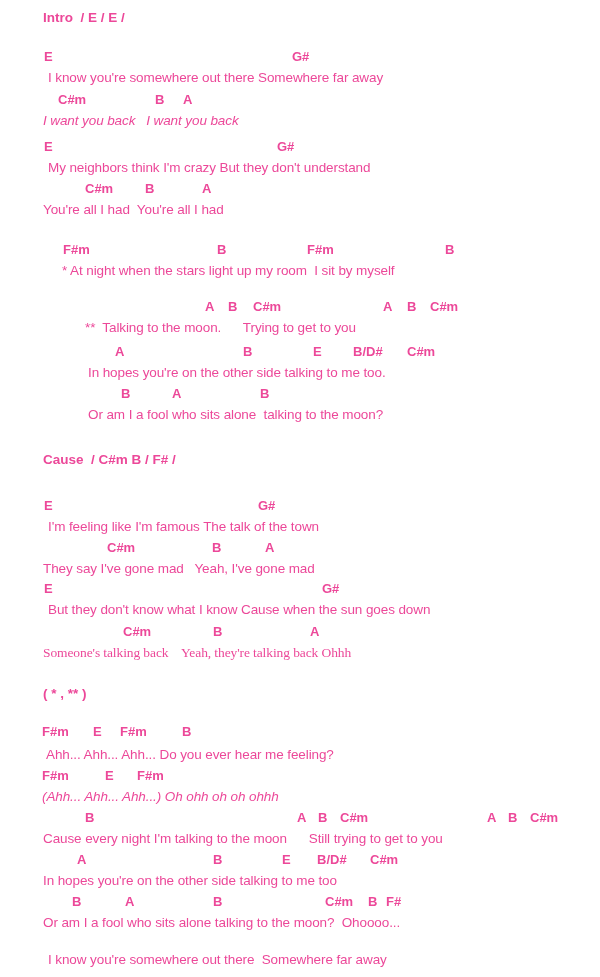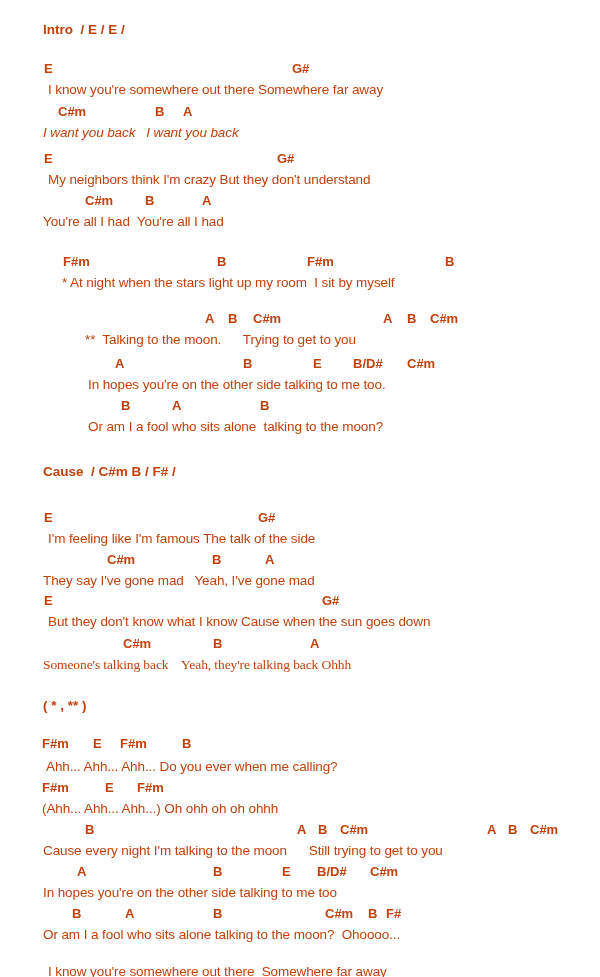--- a/index.html
+++ b/index.html
@@ -13,22 +13,21 @@
     height: 977px;
     background: #ffffff;
     overflow: hidden;
   }
   .line {
     position: absolute;
     left: 0;
     width: 600px;
     height: 17px;
     white-space: pre;
-    color: #c2410c;
-    margin-top: 12px;
+    color: #ec4899;
   }
   .chord {
     position: absolute;
     top: 0;
     font-size: 13px;
     font-weight: bold;
     letter-spacing: 0px;
     white-space: pre;
   }
   .lyric {
@@ -64,32 +63,32 @@
       <div class="line" style="top: 242px;"><span class="chord" style="left: 63px;">F#m</span><span class="chord" style="left: 217px;">B</span><span class="chord" style="left: 307px;">F#m</span><span class="chord" style="left: 445px;">B</span></div>
       <div class="line" style="top: 263px;"><span class="lyric" style="left: 62px;">* At night when the stars light up my room  I sit by myself</span></div>
       <div class="line" style="top: 299px;"><span class="chord" style="left: 205px;">A</span><span class="chord" style="left: 228px;">B</span><span class="chord" style="left: 253px;">C#m</span><span class="chord" style="left: 383px;">A</span><span class="chord" style="left: 407px;">B</span><span class="chord" style="left: 430px;">C#m</span></div>
       <div class="line" style="top: 320px; text-decoration: underline;"><span class="lyric" style="left: 85px;">**  Talking to the moon.      Trying to get to you</span></div>
       <div class="line" style="top: 344px;"><span class="chord" style="left: 115px;">A</span><span class="chord" style="left: 243px;">B</span><span class="chord" style="left: 313px;">E</span><span class="chord" style="left: 353px;">B/D#</span><span class="chord" style="left: 407px;">C#m</span></div>
       <div class="line" style="top: 365px;"><span class="lyric" style="left: 88px;">In hopes you're on the other side talking to me too.</span></div>
       <div class="line" style="top: 386px;"><span class="chord" style="left: 121px;">B</span><span class="chord" style="left: 172px;">A</span><span class="chord" style="left: 260px;">B</span></div>
       <div class="line" style="top: 407px;"><span class="lyric" style="left: 88px;">Or am I a fool who sits alone  talking to the moon?</span></div>
       <div class="line" style="top: 452px;"><span class="heading" style="left: 43px;">Cause  / C#m B / F# /</span></div>
       <div class="line" style="top: 498px;"><span class="chord" style="left: 44px;">E</span><span class="chord" style="left: 258px;">G#</span></div>
-      <div class="line" style="top: 519px;"><span class="lyric" style="left: 48px;">I'm feeling like I'm famous The talk of the side</span></div>
+      <div class="line" style="top: 519px;"><span class="lyric" style="left: 48px;">I'm feeling like I'm famous The talk of the town</span></div>
       <div class="line" style="top: 540px;"><span class="chord" style="left: 107px;">C#m</span><span class="chord" style="left: 212px;">B</span><span class="chord" style="left: 265px;">A</span></div>
       <div class="line" style="top: 561px;"><span class="lyric" style="left: 43px;">They say I've gone mad   Yeah, I've gone mad</span></div>
       <div class="line" style="top: 581px;"><span class="chord" style="left: 44px;">E</span><span class="chord" style="left: 322px;">G#</span></div>
       <div class="line" style="top: 602px;"><span class="lyric" style="left: 48px;">But they don't know what I know Cause when the sun goes down</span></div>
       <div class="line" style="top: 624px;"><span class="chord" style="left: 123px;">C#m</span><span class="chord" style="left: 213px;">B</span><span class="chord" style="left: 310px;">A</span></div>
       <div class="line" style="top: 645px; font-family: Liberation Serif, serif;"><span class="lyric" style="left: 43px;">Someone's talking back    Yeah, they're talking back Ohhh</span></div>
       <div class="line" style="top: 686px;"><span class="heading" style="left: 43px;">( * , ** )</span></div>
       <div class="line" style="top: 724px;"><span class="chord" style="left: 42px;">F#m</span><span class="chord" style="left: 93px;">E</span><span class="chord" style="left: 120px;">F#m</span><span class="chord" style="left: 182px;">B</span></div>
-      <div class="line" style="top: 747px;"><span class="lyric" style="left: 46px;">Ahh... Ahh... Ahh... Do you ever when me calling?</span></div>
+      <div class="line" style="top: 747px;"><span class="lyric" style="left: 46px;">Ahh... Ahh... Ahh... Do you ever hear me feeling?</span></div>
       <div class="line" style="top: 768px;"><span class="chord" style="left: 42px;">F#m</span><span class="chord" style="left: 105px;">E</span><span class="chord" style="left: 137px;">F#m</span></div>
-      <div class="line" style="top: 789px;"><span class="lyric" style="left: 42px;">(Ahh... Ahh... Ahh...) Oh ohh oh oh ohhh</span></div>
+      <div class="line" style="top: 789px;"><span class="lyric" style="left: 42px; font-style: italic;">(Ahh... Ahh... Ahh...) Oh ohh oh oh ohhh</span></div>
       <div class="line" style="top: 810px;"><span class="chord" style="left: 85px;">B</span><span class="chord" style="left: 297px;">A</span><span class="chord" style="left: 318px;">B</span><span class="chord" style="left: 340px;">C#m</span><span class="chord" style="left: 487px;">A</span><span class="chord" style="left: 508px;">B</span><span class="chord" style="left: 530px;">C#m</span></div>
       <div class="line" style="top: 831px; text-align: right;"><span class="lyric" style="left: 43px;">Cause every night I'm talking to the moon      Still trying to get to you</span></div>
       <div class="line" style="top: 852px;"><span class="chord" style="left: 77px;">A</span><span class="chord" style="left: 213px;">B</span><span class="chord" style="left: 282px;">E</span><span class="chord" style="left: 317px;">B/D#</span><span class="chord" style="left: 370px;">C#m</span></div>
       <div class="line" style="top: 873px;"><span class="lyric" style="left: 43px;">In hopes you're on the other side talking to me too</span></div>
       <div class="line" style="top: 894px;"><span class="chord" style="left: 72px;">B</span><span class="chord" style="left: 125px;">A</span><span class="chord" style="left: 213px;">B</span><span class="chord" style="left: 325px;">C#m</span><span class="chord" style="left: 368px;">B</span><span class="chord" style="left: 386px;">F#</span></div>
       <div class="line" style="top: 915px;"><span class="lyric" style="left: 43px;">Or am I a fool who sits alone talking to the moon?  Ohoooo...</span></div>
       <div class="line" style="top: 952px;"><span class="lyric" style="left: 48px;">I know you're somewhere out there  Somewhere far away</span></div>
     </div>
 </div>
 

